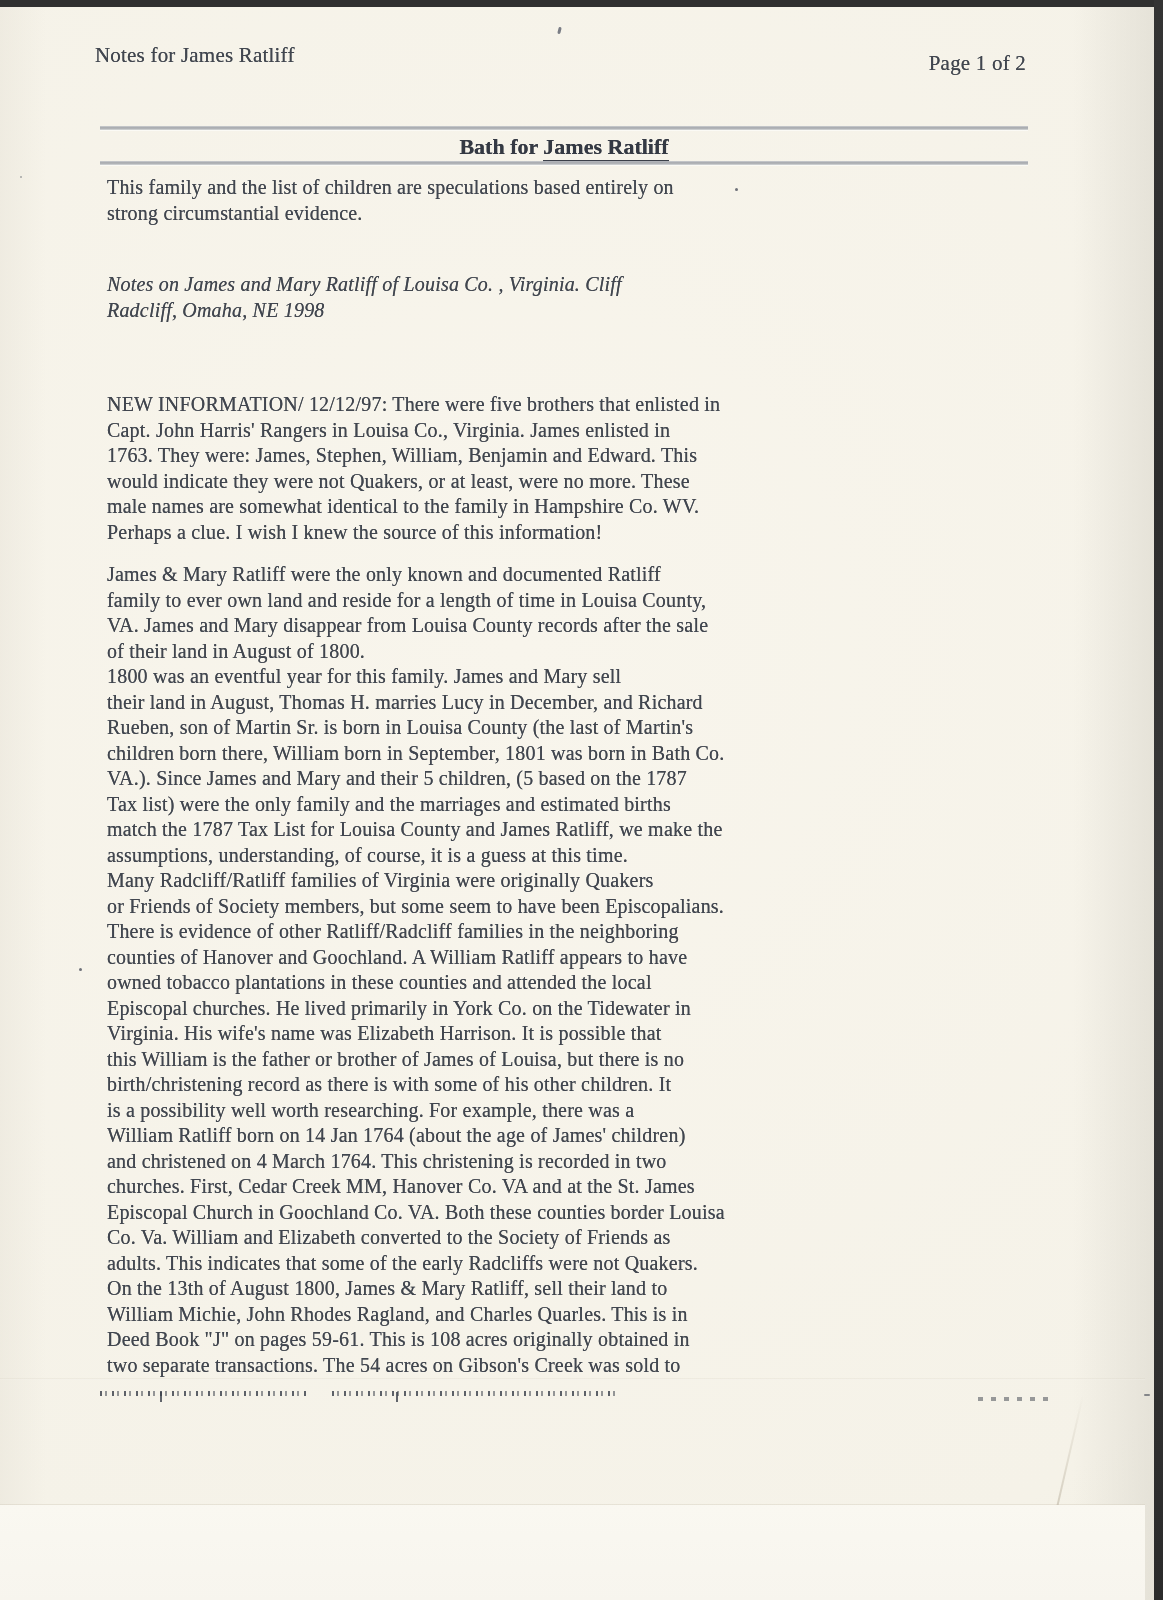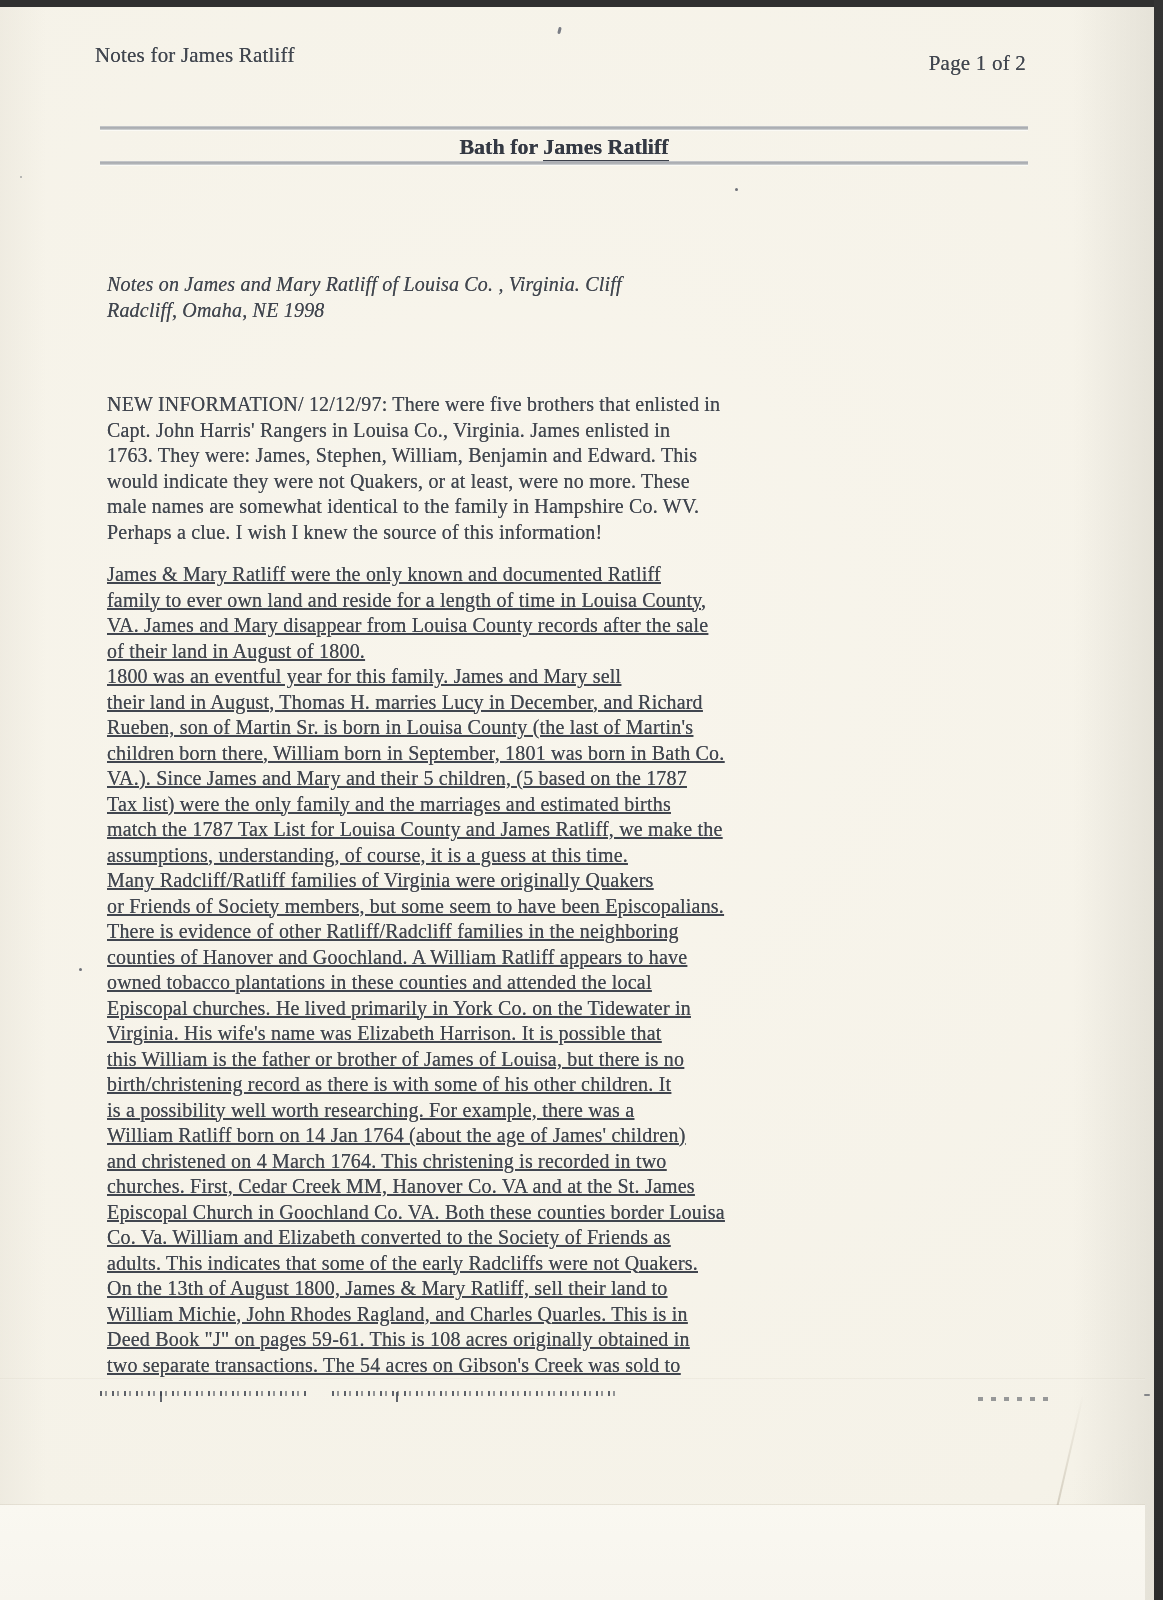--- a/index.html
+++ b/index.html
@@ -44,21 +44,21 @@
     color:#343943;text-shadow:0 0 .6px rgba(52,57,67,.9);
   }
   .title-link{border-bottom:2px solid #3b404a;padding-bottom:1px;}
   .para{
     position:absolute;left:107px;width:800px;
     font-size:20px;line-height:25.5px;white-space:pre-line;
   }
   .para-a{top:168px;}
   .para-b{top:265px;font-style:italic;}
   .para-c{top:385px;}
-  .para-d{top:555px;text-decoration:underline;}
+  .para-d{top:555px;}
   
   .clip-frag{
     position:absolute;height:5px;overflow:hidden;
     background:repeating-linear-gradient(90deg,
       rgba(66,71,81,.85) 0 2px, rgba(66,71,81,0) 2px 5px,
       rgba(66,71,81,.55) 5px 7px, rgba(66,71,81,0) 7px 12px);
   }
   .clip-frag-1{left:100px;top:1384px;width:208px;}
   .clip-frag-2{left:332px;top:1384px;width:285px;}
   .clip-frag-3{left:978px;top:1390px;width:76px;height:4px;opacity:.75;
@@ -92,20 +92,22 @@
 
   <span class="header-left scan-text">Notes for James Ratliff</span>
   <span class="header-right scan-text">Page 1 of 2</span>
 
   <div class="rule rule-top"></div>
 
   <div class="title-row"><span>Bath for </span><span class="title-link">James Ratliff</span></div>
 
   <div class="rule rule-bottom"></div>
 
+  <div class="para para-a scan-text">This family and the list of children are speculations based entirely on
+strong circumstantial evidence.</div>
 
   <div class="para para-b scan-text">Notes on James and Mary Ratliff of Louisa Co. , Virginia. Cliff
 Radcliff, Omaha, NE 1998</div>
 
   <div class="para para-c scan-text">NEW INFORMATION/ 12/12/97: There were five brothers that enlisted in
 Capt. John Harris' Rangers in Louisa Co., Virginia. James enlisted in
 1763. They were: James, Stephen, William, Benjamin and Edward. This
 would indicate they were not Quakers, or at least, were no more. These
 male names are somewhat identical to the family in Hampshire Co. WV.
 Perhaps a clue. I wish I knew the source of this information!</div>

